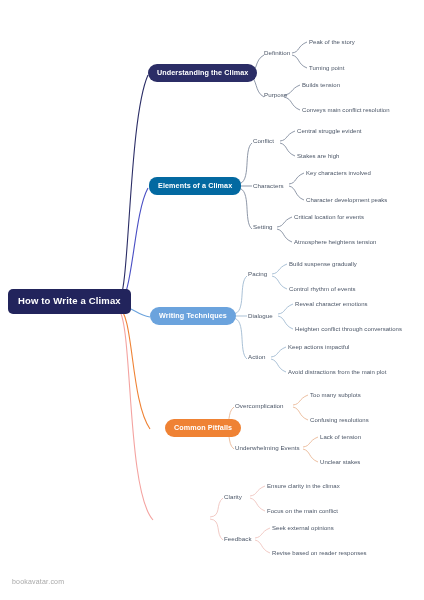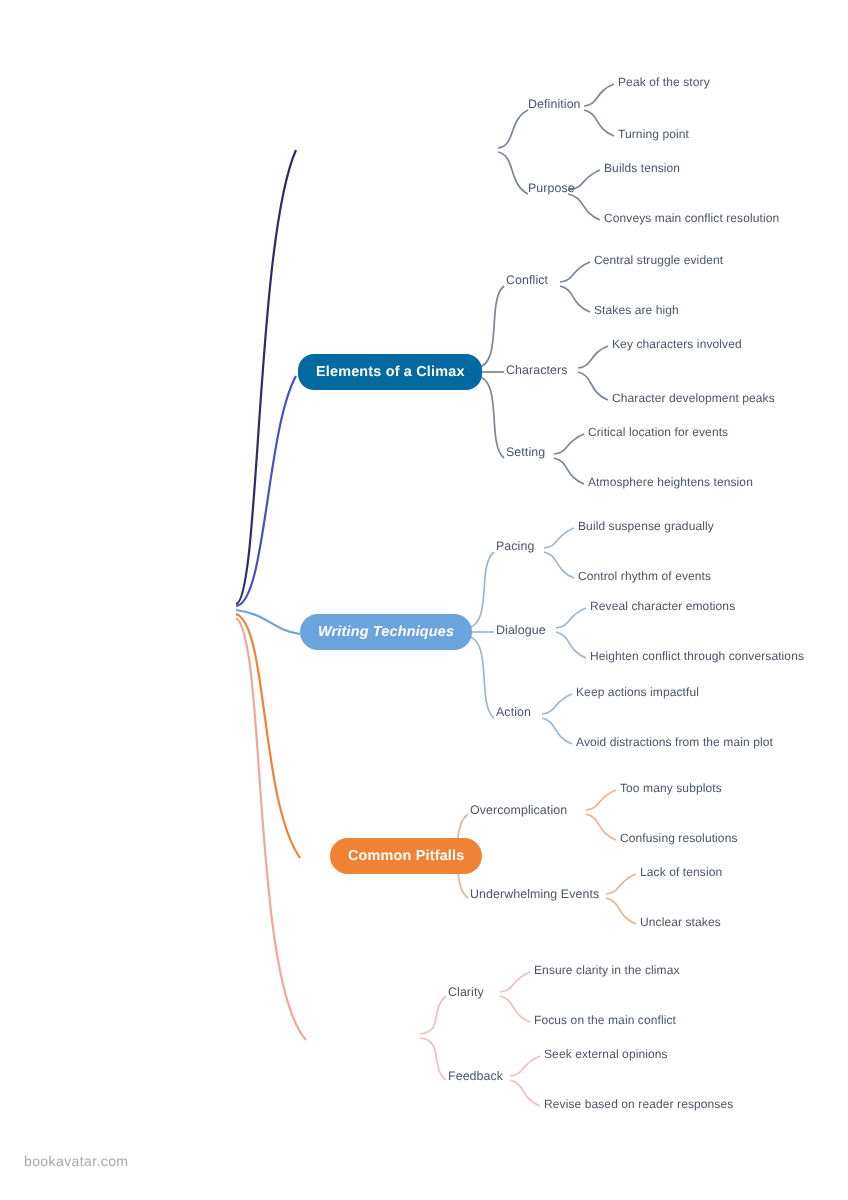--- a/index.html
+++ b/index.html
@@ -46,21 +46,21 @@
   .branch-node {
     color: #ffffff;
     font-size: 7.2px;
     font-weight: bold;
     letter-spacing: 0.1px;
     padding: 5px 9px 5.5px 9px;
     border-radius: 9px;
   }
   .branch-1 { background: #2b2d66; left: 148px; top: 64px; }
   .branch-2 { background: #0369a1; left: 149px; top: 177px; border-radius: 8px; }
-  .branch-3 { background: #6ba3dd; left: 150px; top: 307px; font-style: italic; }
+  .branch-3 { background: #6ba3dd; left: 150px; top: 307px; }
   .branch-4 { background: #ef8234; left: 149px; top: 419px; margin-left: 16px; }
   .branch-5 { background: #f4a3a0; left: 152px; top: 510px; }
 
   
   .sub-node {
     color: #4a5566;
     font-size: 6.2px;
     letter-spacing: 0.05px;
   }
   
@@ -150,21 +150,23 @@
       <path d="M210,519 C222,520 215,534 223,540"></path>
 
       <path d="M250,496 C258,495 255,490 265,486"></path>
       <path d="M250,498 C258,500 255,507 265,511"></path>
 
       <path d="M255,538 C263,537 260,532 270,528"></path>
       <path d="M255,540 C263,542 260,549 270,553"></path>
     </g>
   </svg>
 
-
+  <div class="node root-node">How to Write a Climax</div>
+
+  <div class="node branch-node branch-1">Understanding the Climax</div>
 
   <div class="node sub-node" style="left:264px; top:50px;">Definition</div>
   <div class="node leaf-node" style="left:309px; top:39px;">Peak of the story</div>
   <div class="node leaf-node" style="left:309px; top:65px;">Turning point</div>
 
   <div class="node sub-node" style="left:264px; top:92px;">Purpose</div>
   <div class="node leaf-node" style="left:302px; top:82px;">Builds tension</div>
   <div class="node leaf-node" style="left:302px; top:107px;">Conveys main conflict resolution</div>
 
   <div class="node branch-node branch-2">Elements of a Climax</div>

